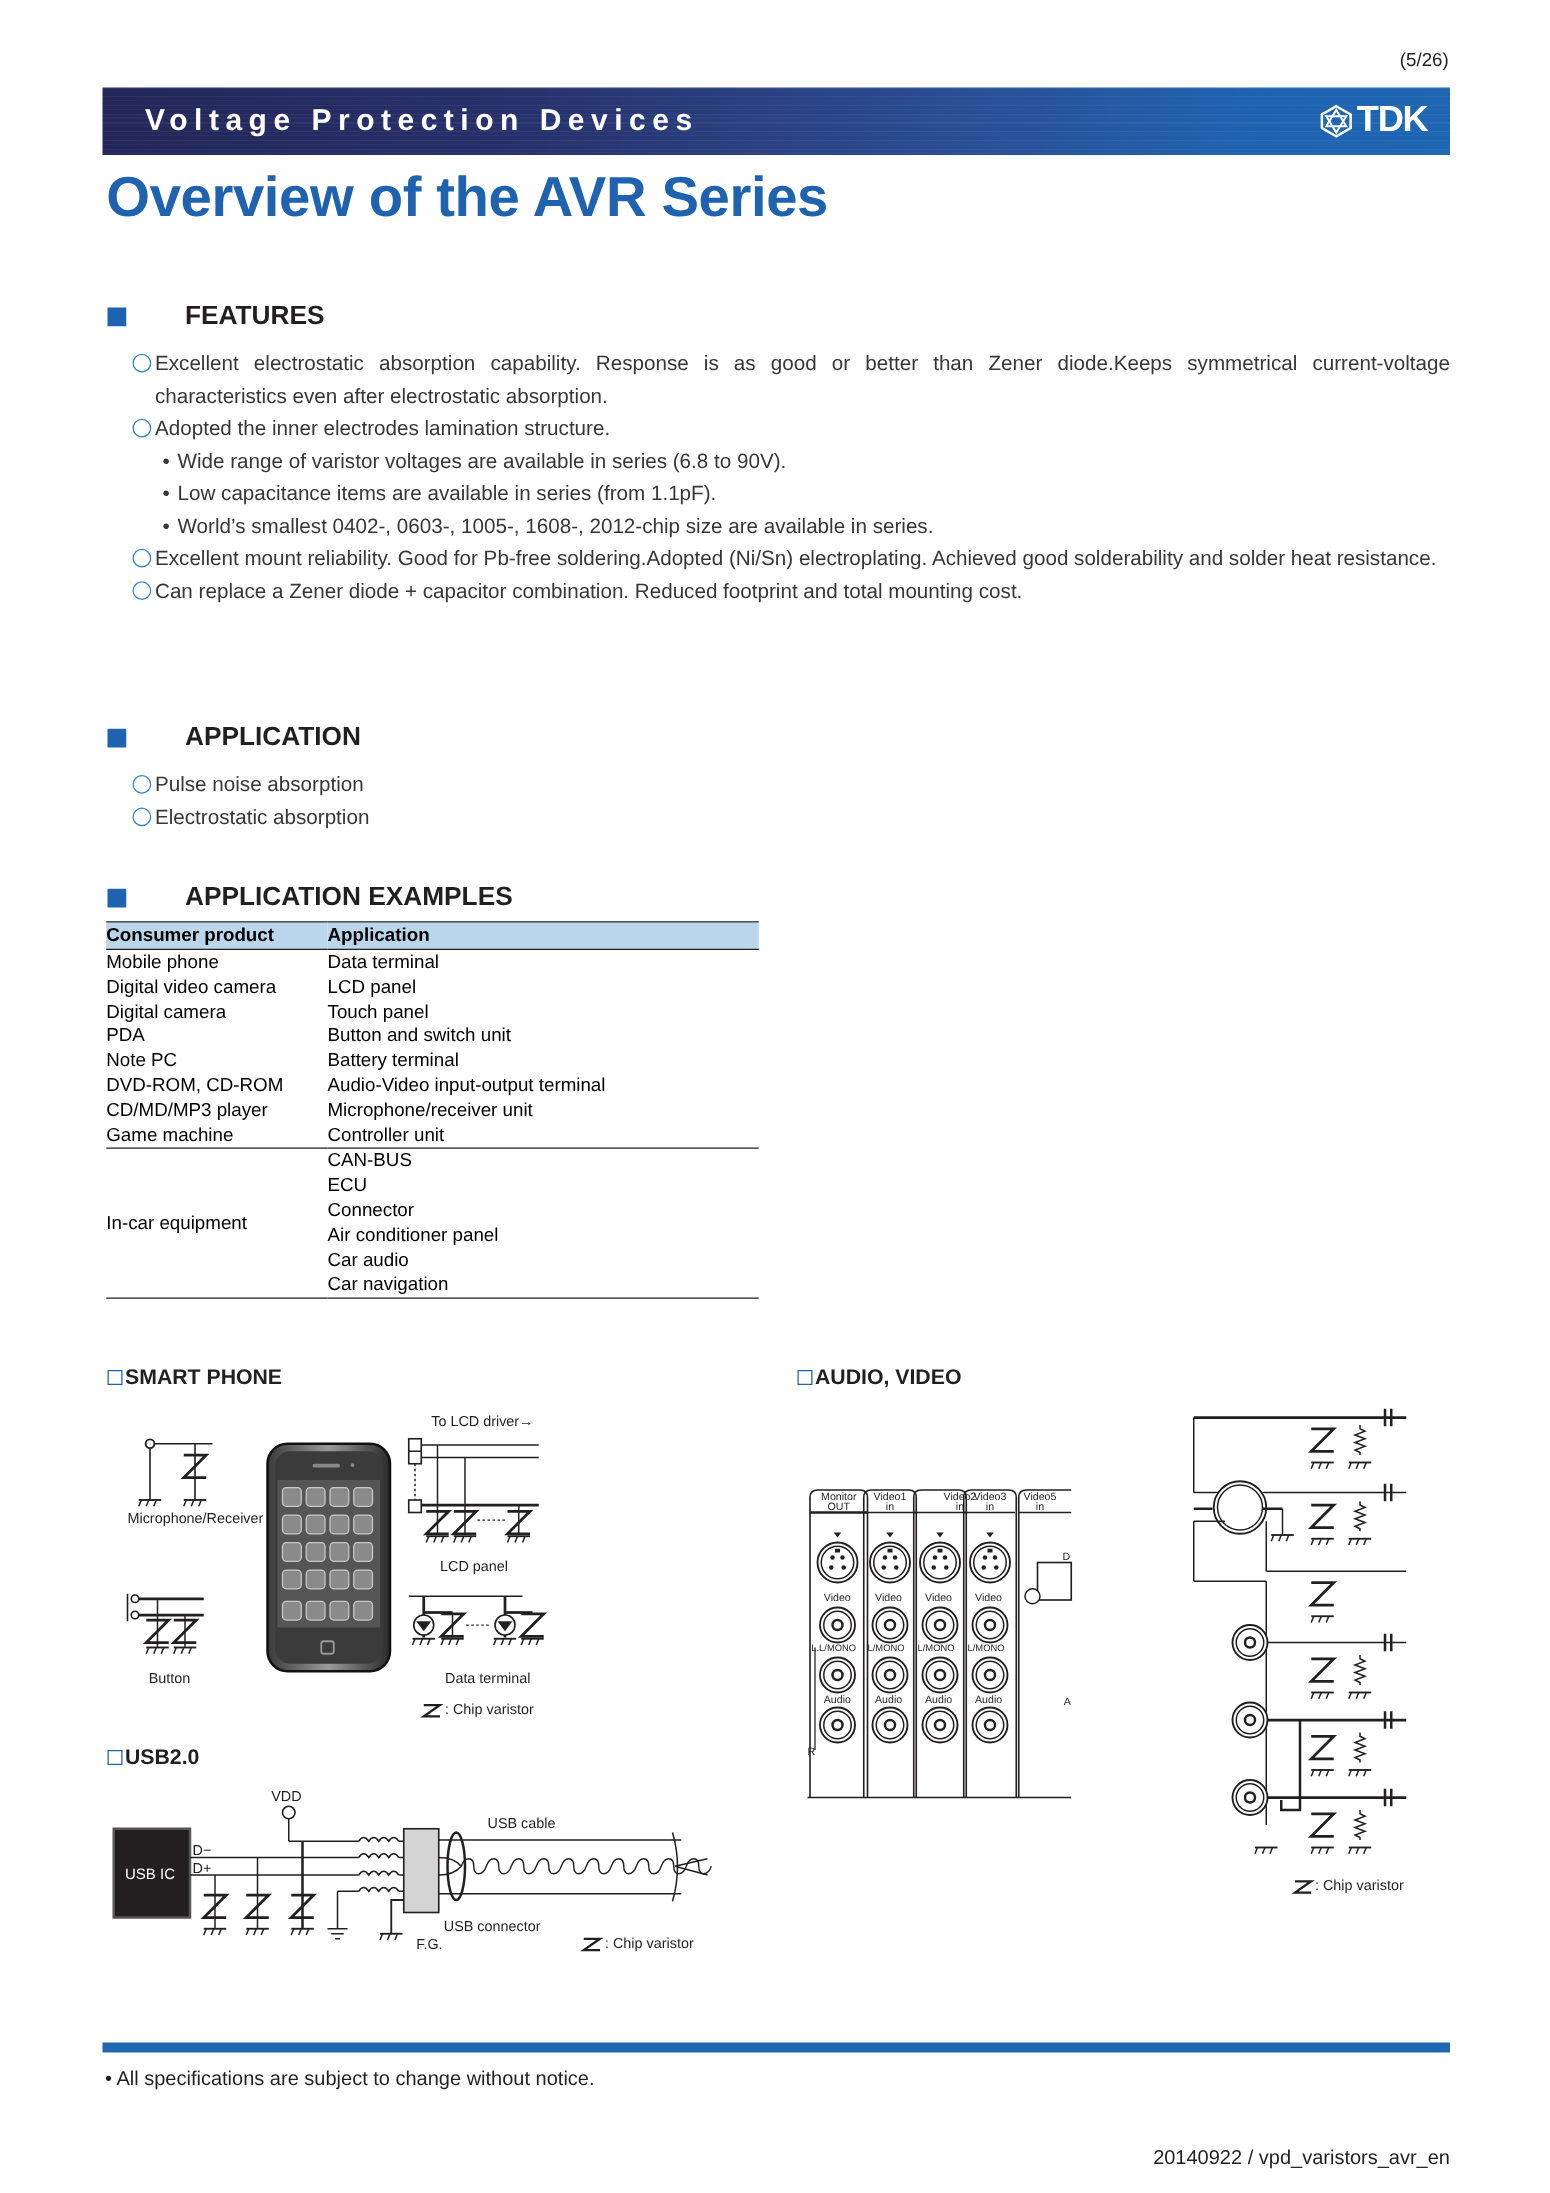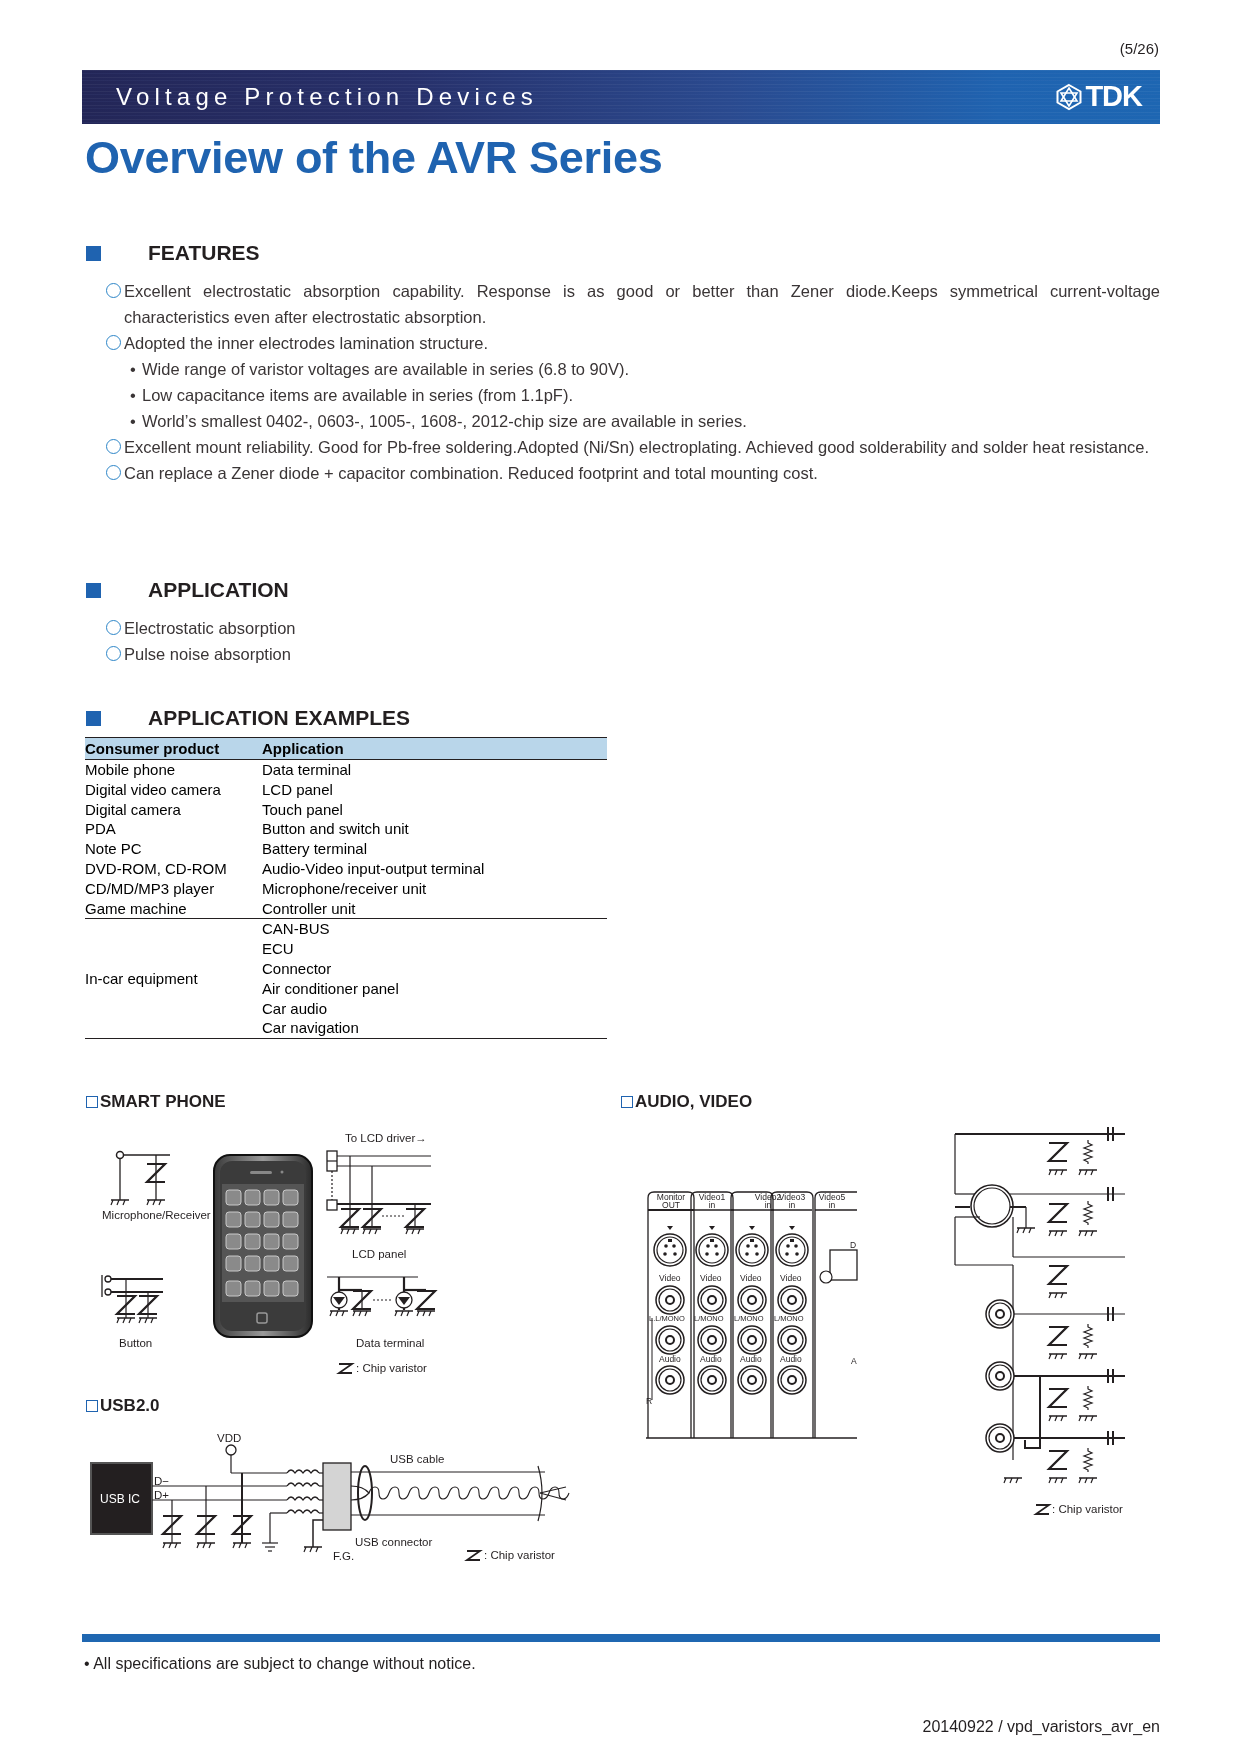--- a/index.html
+++ b/index.html
@@ -2,21 +2,21 @@
 <html><head>
 <meta charset="utf-8">
 <style>
   html,body{margin:0;padding:0;background:#fff;}
   body{width:1240px;height:1754px;position:relative;overflow:hidden;font-family:"Liberation Sans",sans-serif;color:#231f20;}
   .abs{position:absolute;}
   .pageno{right:81px;top:40px;font-size:15px;color:#231f20;}
   .banner{left:82px;top:70px;width:1078px;height:54px;
     background:linear-gradient(90deg,#232657 0%,#27306a 30%,#2a4a8f 60%,#1f63b0 85%,#1d66b2 100%);}
   .banner-lines{position:absolute;inset:0;background:repeating-linear-gradient(180deg,rgba(255,255,255,0.05) 0 1px,rgba(0,0,0,0) 1px 3px,rgba(120,140,200,0.07) 3px 4px,rgba(0,0,0,0) 4px 7px);}
-  .banner-title{position:absolute;left:34px;top:13px;font-size:24px;font-weight:normal;color:#fff;letter-spacing:5.2px;}
+  .banner-title{position:absolute;left:34px;top:13px;font-size:24px;font-weight:bold;color:#fff;letter-spacing:5.2px;}
   .tdk{position:absolute;right:18px;top:10px;color:#fff;font-weight:bold;font-size:29px;display:flex;align-items:center;gap:3px;letter-spacing:-1px;}
   .tdk svg{width:26px;height:26px;}
   .title{left:85px;top:132px;font-size:45px;font-weight:bold;color:#1f63b0;letter-spacing:-0.3px;}
   .h2{font-size:21px;font-weight:bold;color:#231f20;display:flex;align-items:center;gap:44px;}
   .h2 .sq{display:inline-block;width:15px;height:15px;background:#1f63b0;margin-right:3px;}
   .feat{left:104px;width:1056px;font-size:16.5px;color:#3a3536;line-height:26px;}
   .feat .item{position:relative;padding-left:20px;text-align:justify;}
   .feat .circle{position:absolute;left:2px;top:5px;width:15px;height:15px;border:1.3px solid #2e86c8;border-radius:50%;box-sizing:border-box;}
   .feat .sub{padding-left:38px;position:relative;}
   .feat .sub .dot{position:absolute;left:26px;}
@@ -66,22 +66,22 @@
   <div class="sub"><span class="dot">•</span><span>World’s smallest 0402-, 0603-, 1005-, 1608-, 2012-chip size are available in series.</span></div>
   <div class="item"><span class="circle"></span><span>Excellent mount reliability. Good for Pb-free soldering.Adopted (Ni/Sn) electroplating. Achieved good solderability and solder heat resistance.</span></div>
   <div class="item"><span class="circle"></span><span>Can replace a Zener diode + capacitor combination. Reduced footprint and total mounting cost.</span></div>
 </div>
 
 <div class="abs h2" style="left:86px;top:578px;">
   <span class="sq"></span>
   <span>APPLICATION</span>
 </div>
 <div class="abs feat" style="top:615px;width:500px;">
+  <div class="item"><span class="circle"></span><span>Pulse noise absorption</span></div>
   <div class="item"><span class="circle"></span><span>Electrostatic absorption</span></div>
-  <div class="item"><span class="circle"></span><span>Pulse noise absorption</span></div>
 </div>
 
 <div class="abs h2" style="left:86px;top:706px;">
   <span class="sq"></span>
   <span>APPLICATION EXAMPLES</span>
 </div>
 <table class="abs apps">
   <thead>
     <tr>
       <th class="c1">Consumer product</th>
@@ -445,21 +445,21 @@
 </div>
 <div class="abs lbl" style="left:217px;top:1432px;">VDD</div>
 <div class="abs lbl" style="left:100px;top:1492px;color:#fff;font-size:12px;">USB IC</div>
 <div class="abs lbl" style="left:154px;top:1475px;">D−</div>
 <div class="abs lbl" style="left:154px;top:1489px;">D+</div>
 <div class="abs lbl" style="left:390px;top:1453px;">USB cable</div>
 <div class="abs lbl" style="left:355px;top:1536px;">USB connector</div>
 <div class="abs lbl" style="left:333px;top:1550px;">F.G.</div>
 <div class="abs lbl" style="left:484px;top:1549px;">: Chip varistor</div>
 
-<div class="abs h3" style="left:621px;top:1092px;">
+<div class="abs h3" style="left:638px;top:1092px;">
   <span class="sq"></span>
   <span>AUDIO, VIDEO</span>
 </div>
 <div class="abs lbl" style="left:650px;top:1193px;font-size:8.5px;text-align:center;width:42px;line-height:8px;">
     <div>Monitor</div>
     <div>OUT</div>
   </div>
 <div class="abs lbl" style="left:692px;top:1193px;font-size:8.5px;text-align:center;width:40px;line-height:8px;">
     <div>Video1</div>
     <div>in</div>

